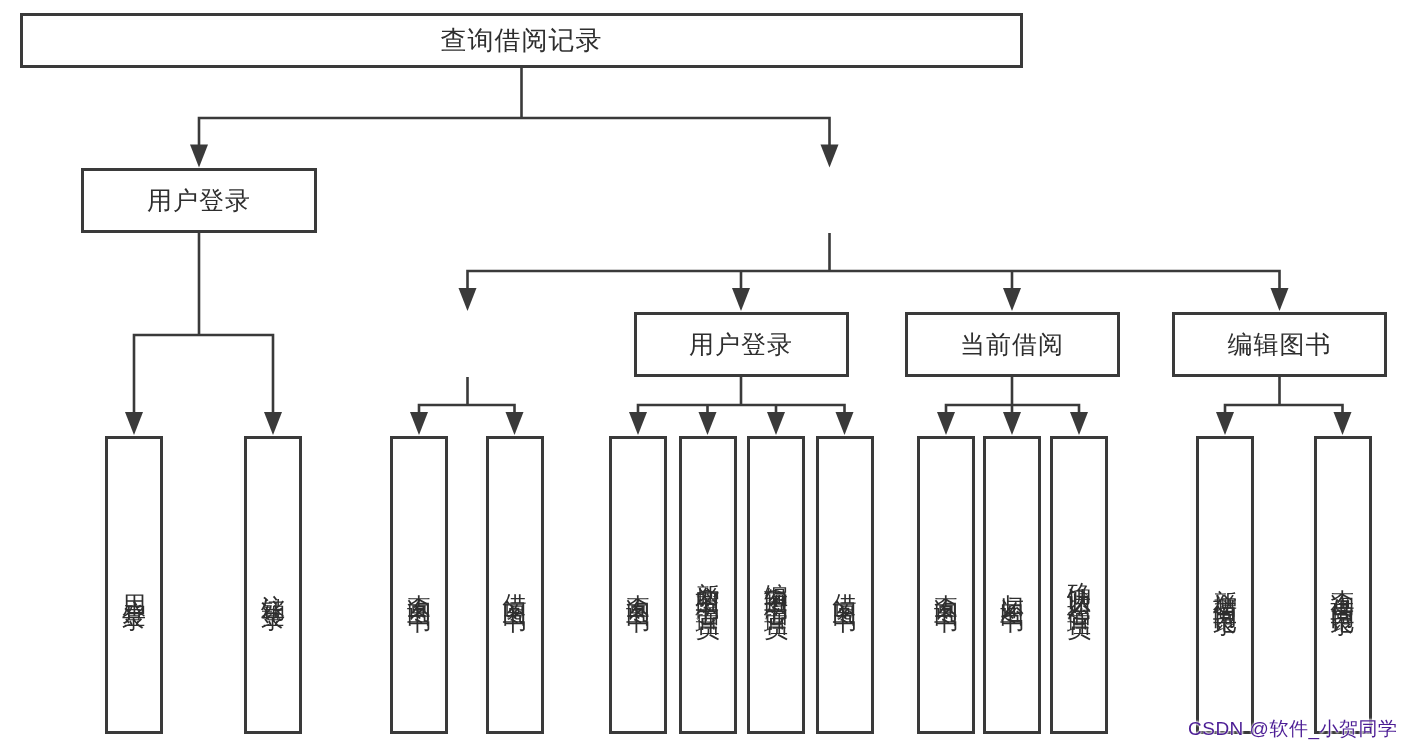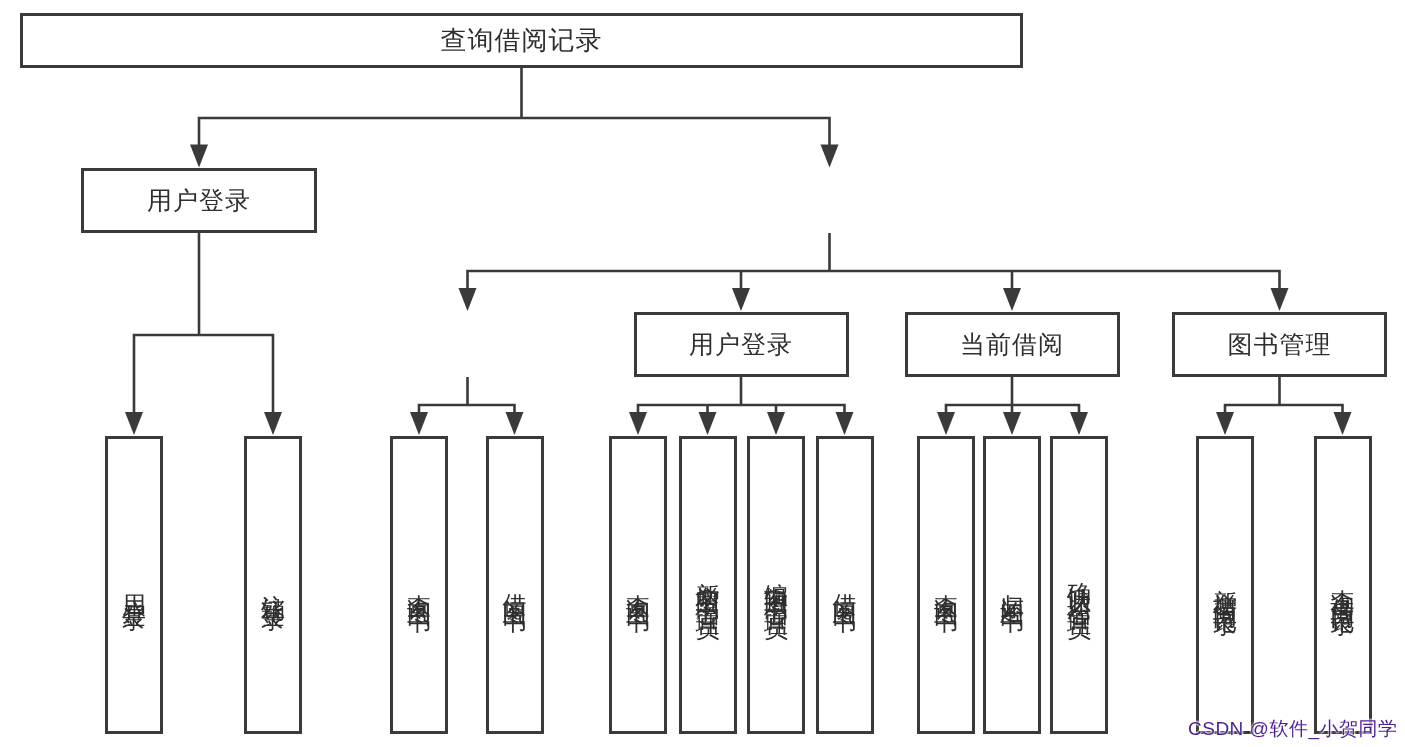--- a/index.html
+++ b/index.html
@@ -78,21 +78,21 @@
     <span class="lbl">用户登录</span>
   </div>
 
   <div class="node" style="left:633.5px;top:312px;width:215px;height:65px">
     <span class="lbl">用户登录</span>
   </div>
   <div class="node" style="left:904.5px;top:312px;width:215px;height:65px">
     <span class="lbl">当前借阅</span>
   </div>
   <div class="node" style="left:1172px;top:312px;width:215px;height:65px">
-    <span class="lbl">图书管理</span>
+    <span class="lbl">编辑图书</span>
   </div>
 
   <div class="node" style="left:105px;top:436px;width:58px;height:298px">
     <span class="lbl-v">用户登录</span>
   </div>
   <div class="node" style="left:244px;top:436px;width:58px;height:298px">
     <span class="lbl-v">注销登录</span>
   </div>
 
   <div class="node" style="left:390px;top:436px;width:58px;height:298px">

